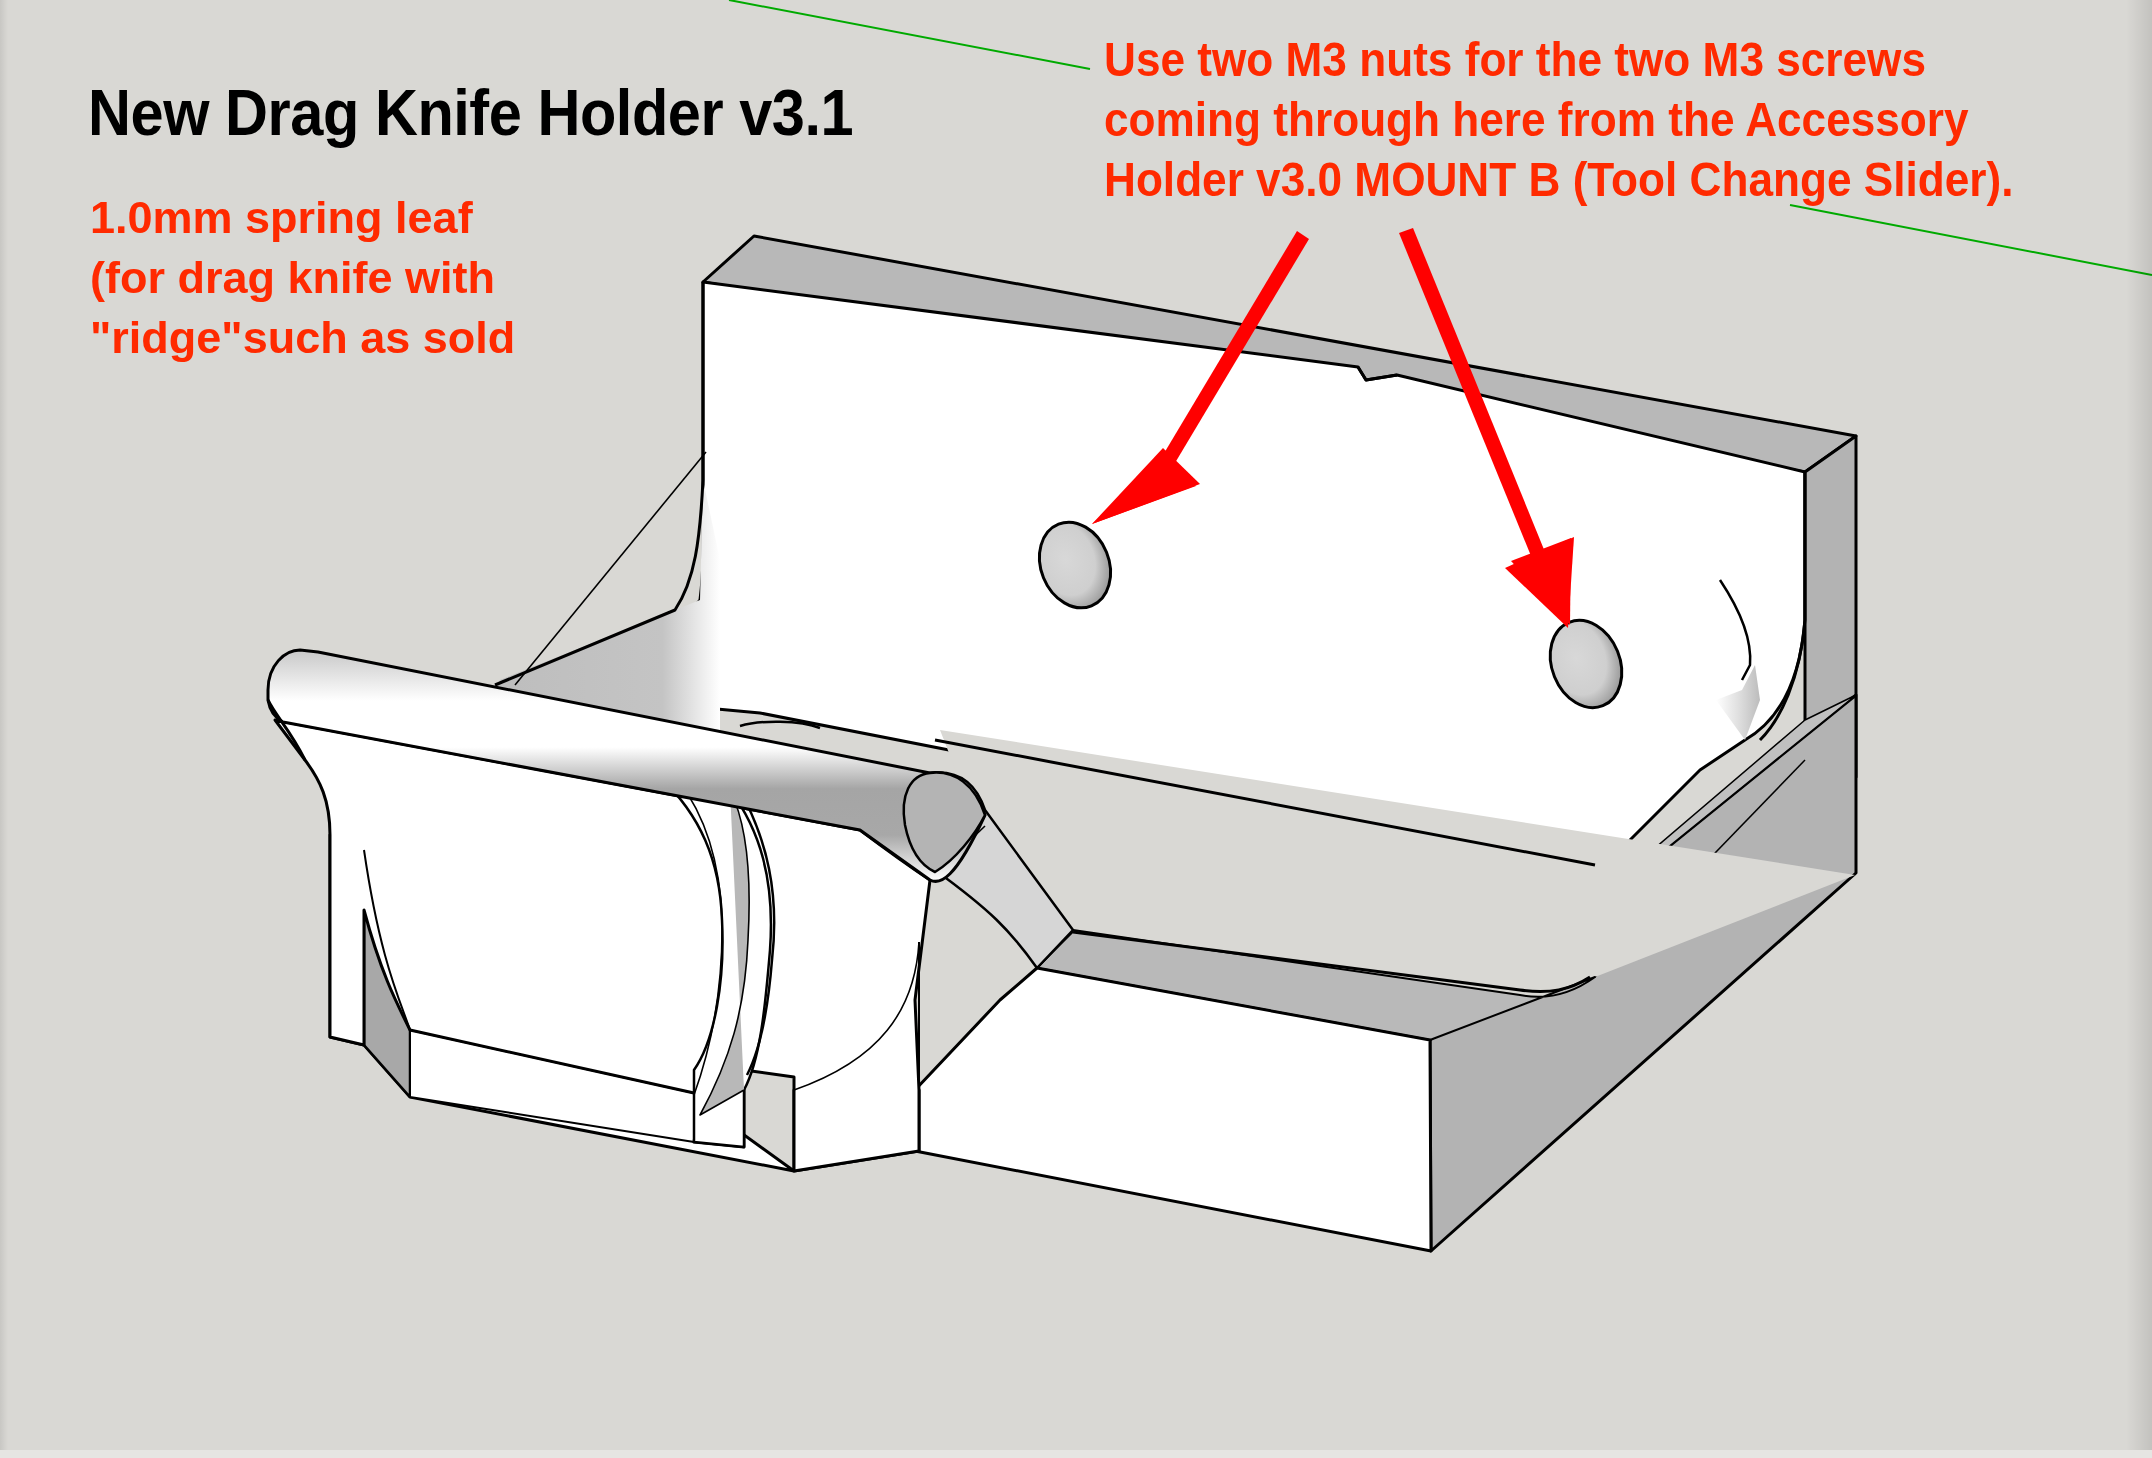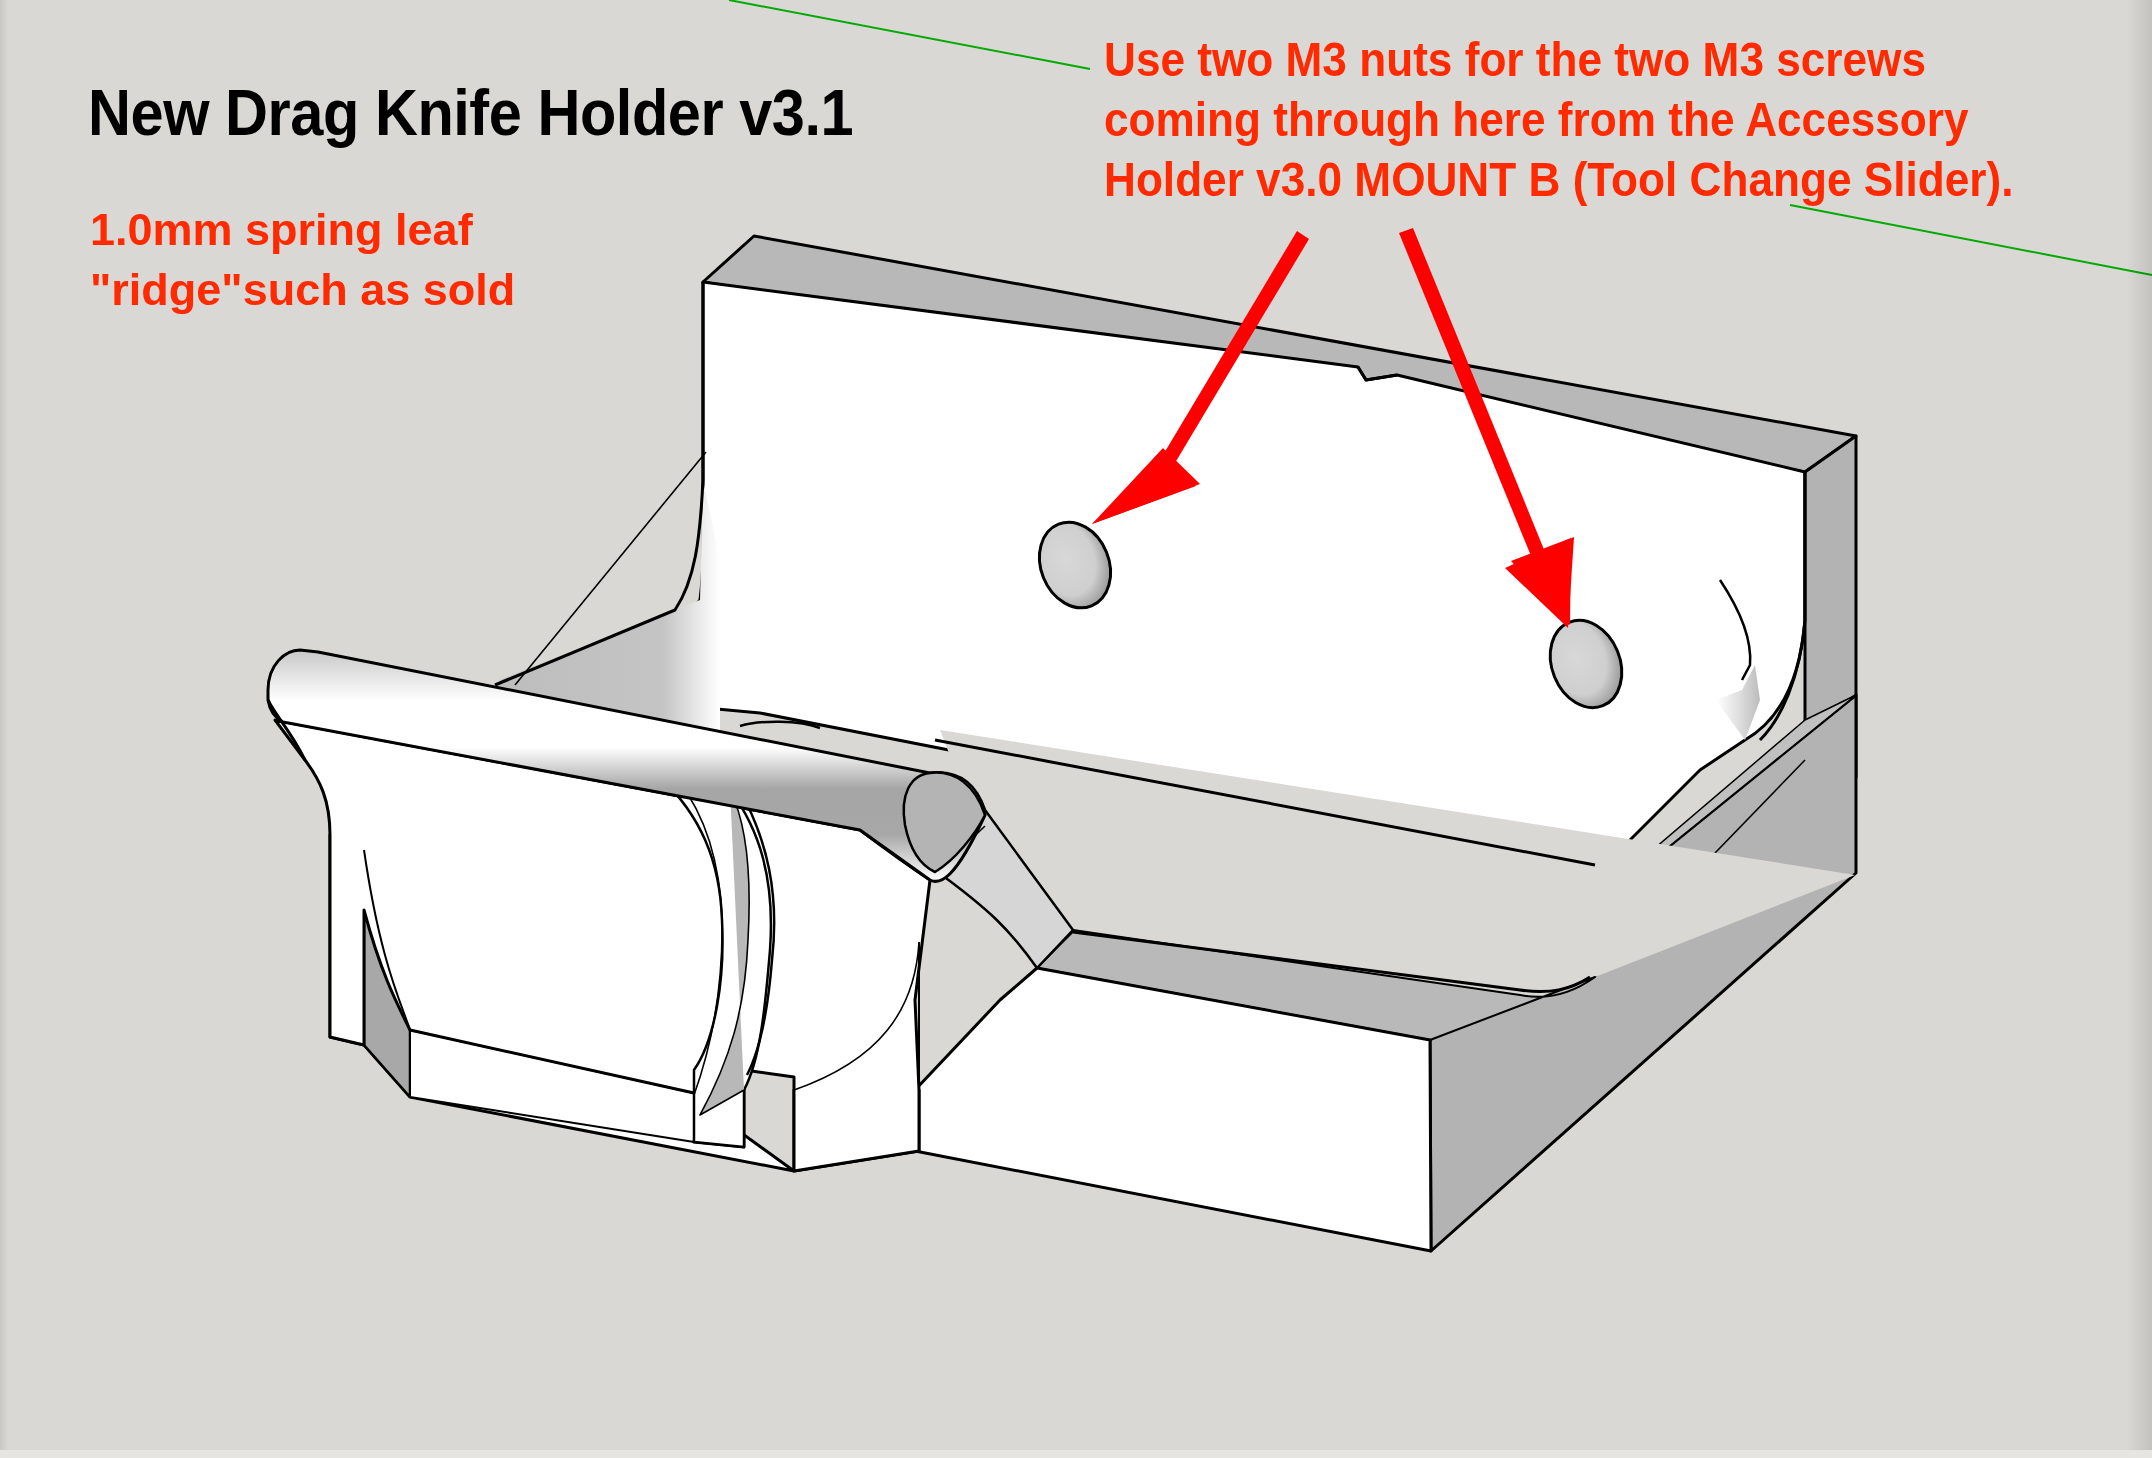--- a/index.html
+++ b/index.html
@@ -26,21 +26,21 @@
     position: absolute; left: 88px; top: 76px;
     font-size: 64px; font-weight: bold; color: #000;
     letter-spacing: -0.5px; white-space: nowrap;
     transform: scaleX(0.93); transform-origin: left top;
   }
   .note {
     position: absolute; color: #ff2a00; font-weight: bold;
     white-space: nowrap;
   }
   .note-left {
-    left: 90px; top: 200px; font-size: 45px; line-height: 60px;
+    left: 90px; top: 188px; font-size: 45px; line-height: 60px;
   }
   .note-right {
     left: 1104px; top: 30px; font-size: 48px; line-height: 60px;
     transform: scaleX(0.92); transform-origin: left top;
   }
   .note .line { display: block; }
 </style>
 </head>
 <body>
 
@@ -163,20 +163,21 @@
 </svg>
 
 <div class="edge-shade-left"></div>
 <div class="edge-shade-right"></div>
 <div class="bottom-strip"></div>
 
 <div class="title">New Drag Knife Holder v3.1</div>
 
 <div class="note note-left">
   <span class="line">1.0mm spring leaf</span>
+  <span class="line">(for drag knife with</span>
   <span class="line">"ridge"such as sold</span>
 </div>
 
 <div class="note note-right">
   <span class="line">Use two M3 nuts for the two M3 screws</span>
   <span class="line">coming through here from the Accessory</span>
   <span class="line">Holder v3.0 MOUNT B (Tool Change Slider).</span>
 </div>
 
 </body></html>

